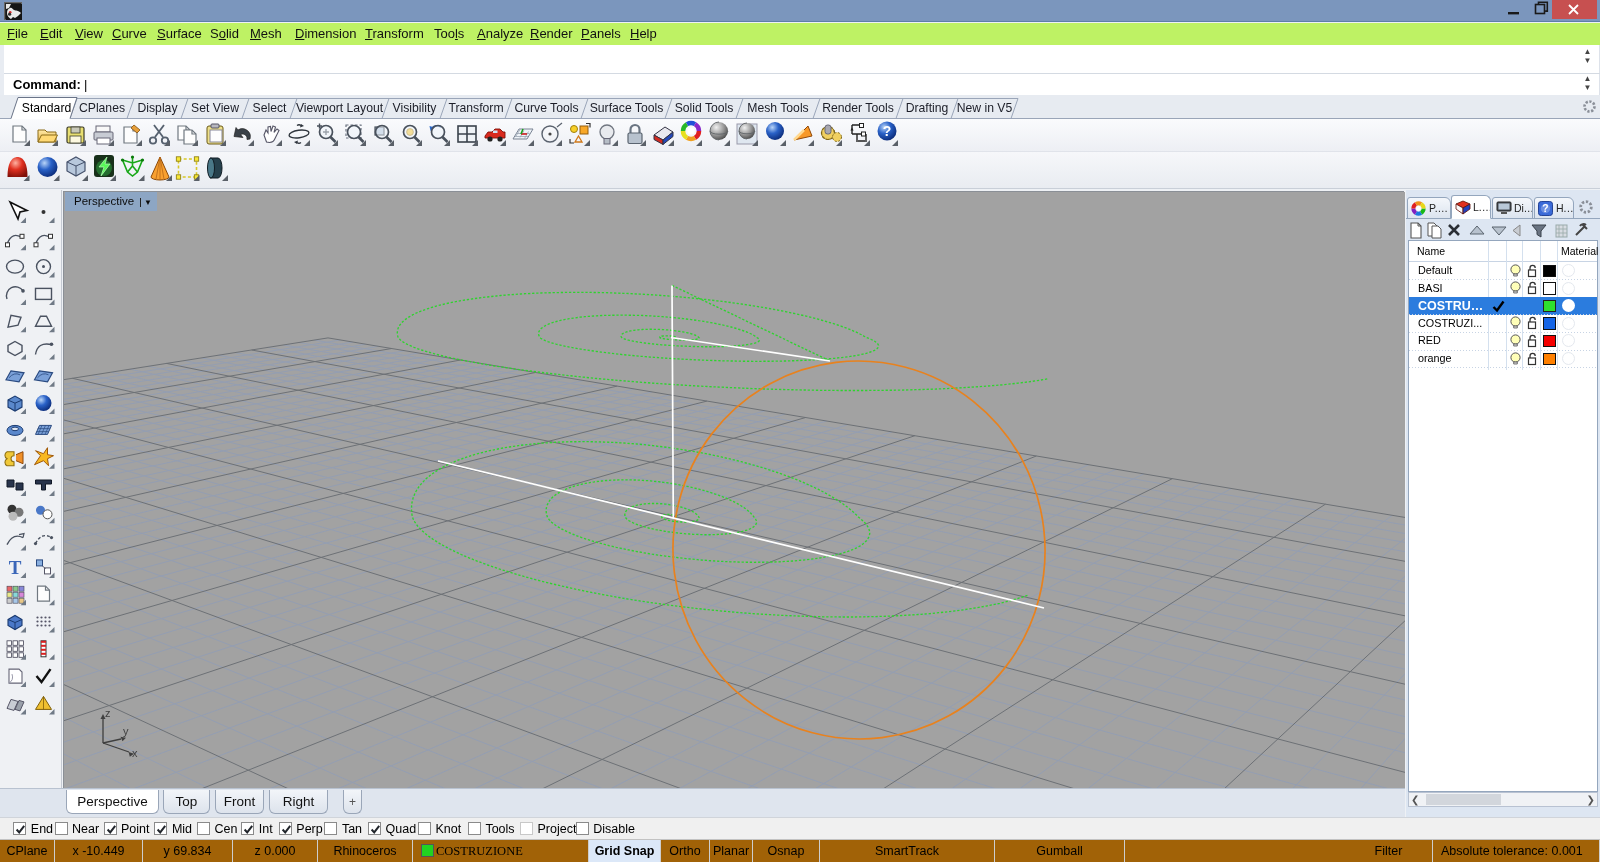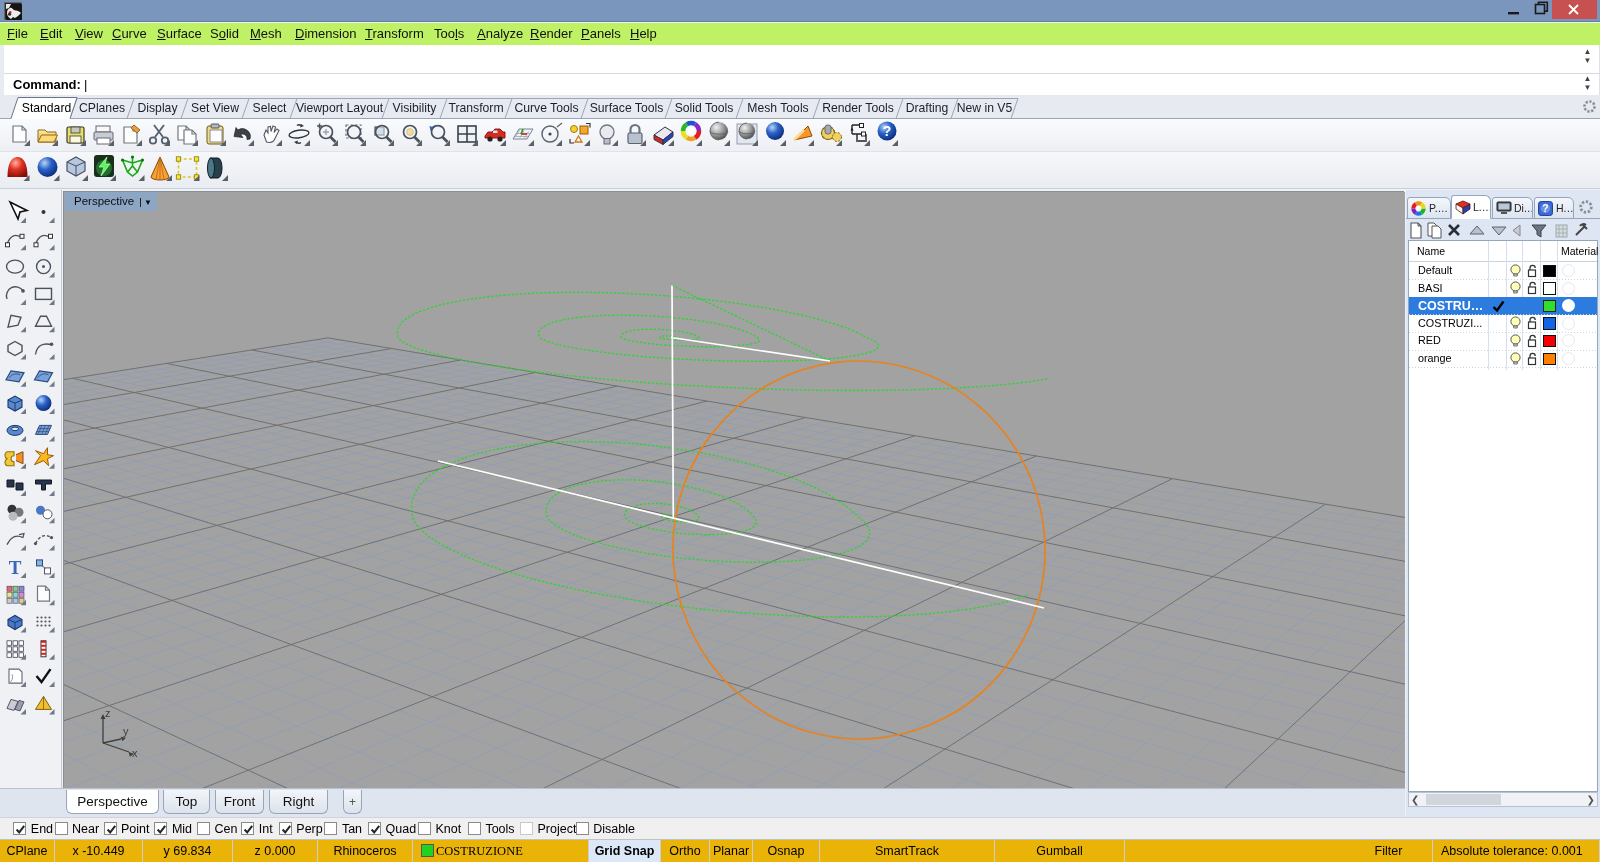--- a/index.html
+++ b/index.html
@@ -38,21 +38,21 @@
 .vtab{position:absolute;top:1px;height:24px;line-height:24px;font-size:13.5px;color:#111;text-align:center;
   background:linear-gradient(#f2f5f9,#dde3ec);border:1px solid #9aa6b8;border-top:none;border-radius:0 0 6px 6px}
 .vtab.active{background:#fff;font-weight:400;z-index:2}
 
 #osnap{position:absolute;left:0;top:817px;width:1600px;height:22px;background:#f0f0f0;border-top:1px solid #d0d4da}
 .cb{position:absolute;top:4px;width:13px;height:13px;background:#fff;border:1px solid #8a8a8a}
 .cb.dis{border-color:#c8c8c8}
 .cb svg{position:absolute;left:0px;top:0px}
 .cbl{position:absolute;top:4px;font-size:12.5px;color:#000}
 
-#statusbar{position:absolute;left:0;top:839px;width:1600px;height:23px;background:#eab308;border-top:1px solid #c2c2c2;font-size:12.5px;color:#000}
+#statusbar{position:absolute;left:0;top:839px;width:1600px;height:23px;background:#a16207;border-top:1px solid #c2c2c2;font-size:12.5px;color:#000}
 .sc{position:absolute;top:0;height:23px;line-height:22px;text-align:center;border-right:1px solid #cdcdcd;overflow:hidden}
 </style></head>
 <body>
 <div id="titlebar">
   <div id="appicon">
       <svg width="16" height="16" viewBox="0 0 16 16" style="position:absolute;left:1px;top:1px">
         <rect x="0" y="0" width="16" height="16" fill="#151515"></rect>
         <path d="M0,0 L5,0 L3,4 L0,5 z" fill="#e8e8e8"></path>
         <path d="M15,9 C12,6 10,7 8,6 C6,5 6,3 4,4 C2,5 1,6 1,9 C1,12 3,14 5,15 L7,13 L9,14 C11,13 13,11 15,9 z" fill="#ececec"></path>
         <circle cx="4.2" cy="8.2" r="1.3" fill="#e03030"></circle>

